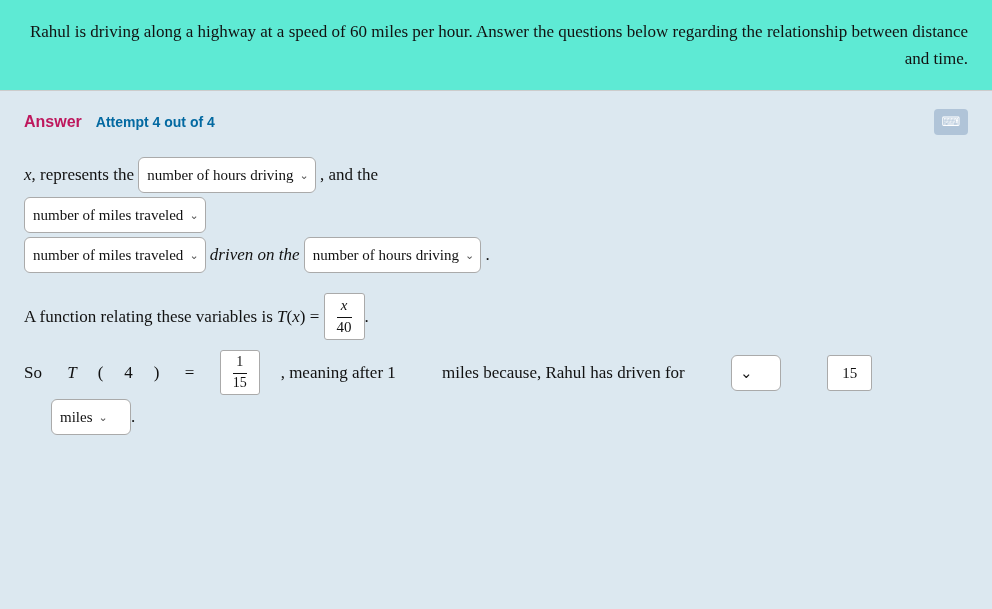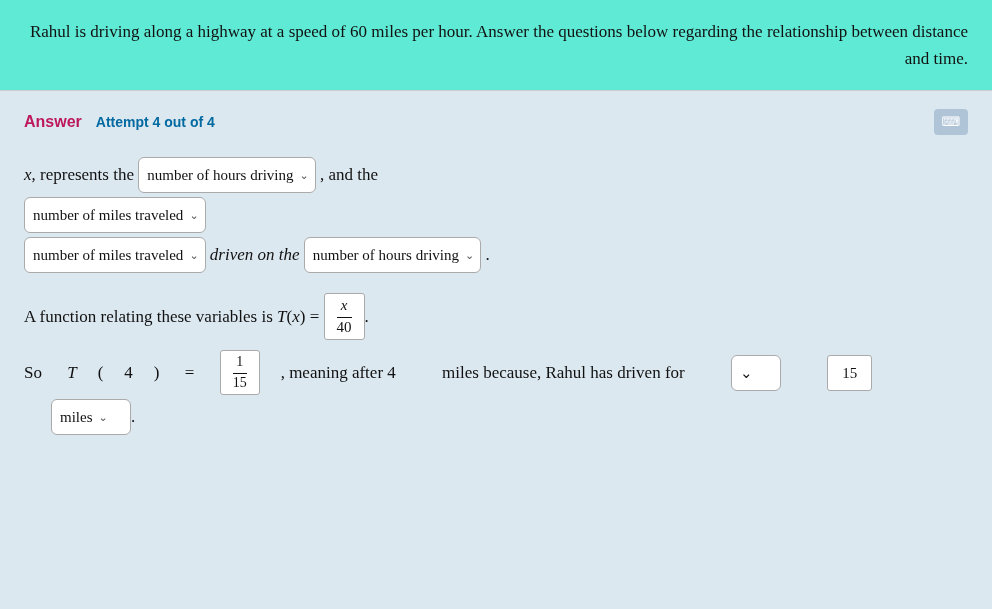--- a/index.html
+++ b/index.html
@@ -230,21 +230,21 @@
       <span>So&nbsp;</span>
       <span class="italic">T</span>
       <span>(</span>
       <span>4</span>
       <span>)</span>
       <span>&nbsp;=&nbsp;</span>
       <div class="result-box">
         <div class="num">1</div>
         <div class="den">15</div>
       </div>
-      <span>, meaning after 4</span>
+      <span>, meaning after 1</span>
       <span>&nbsp;</span>
       <span>miles because, Rahul has driven for</span>
       <span>&nbsp;</span>
       <div class="dropdown-select" style="min-width:50px;">
         <span>⌄</span>
       </div>
       <span>&nbsp;</span>
       <div class="plain-box">
         <span>15</span>
       </div>

